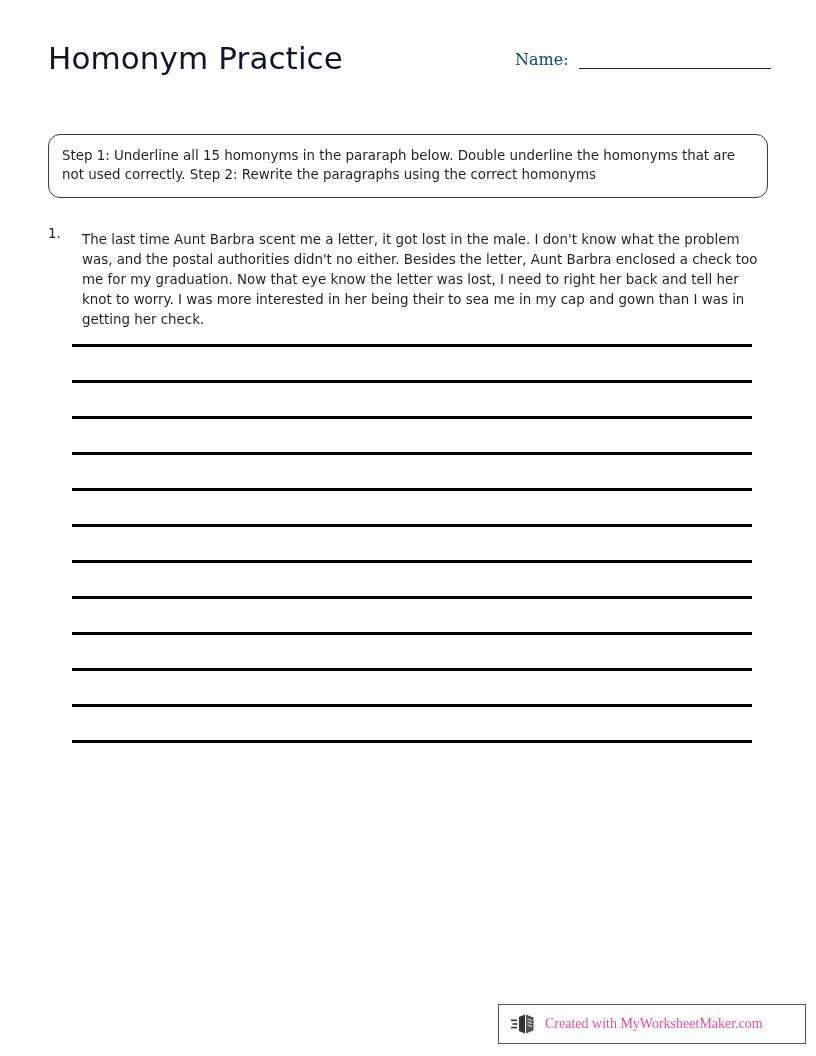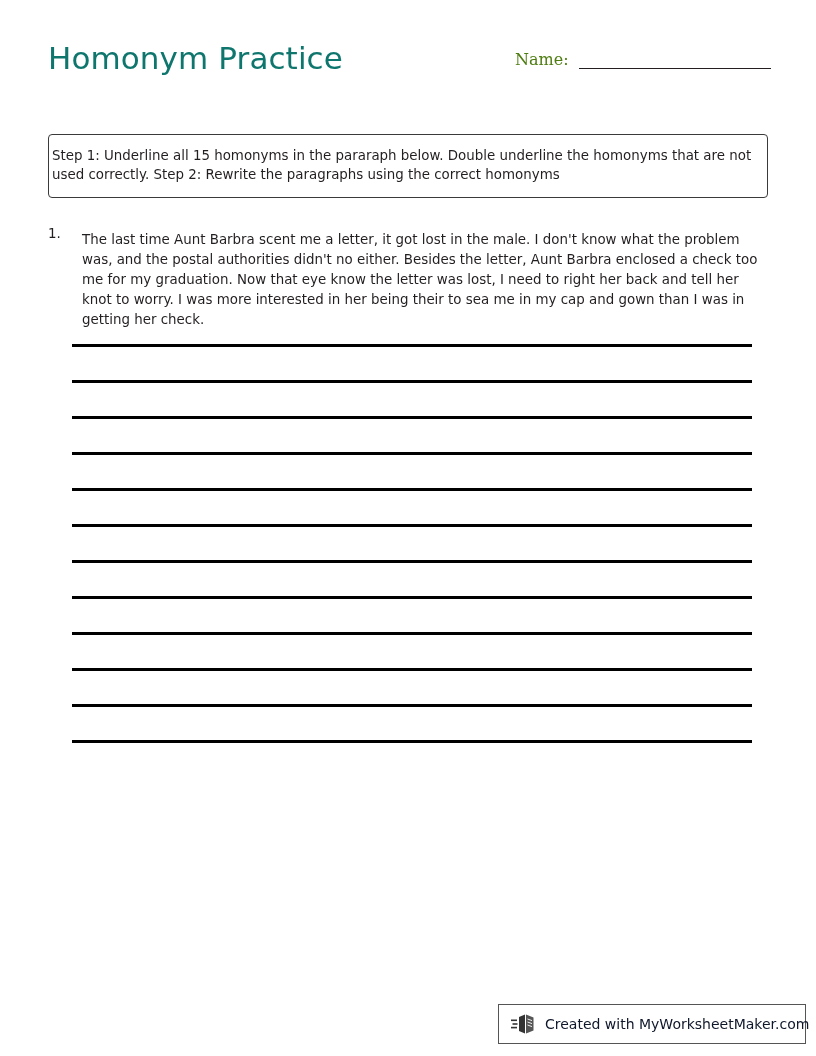--- a/index.html
+++ b/index.html
@@ -29,57 +29,57 @@
     top: 40px;
     height: 56px;
   }
   .worksheet-title {
     position: absolute;
     left: 48px;
     top: 0;
     font-size: 31px;
     font-weight: 400;
     letter-spacing: 0.1px;
-    color: #0f766e;
+    color: #0f172a;
     font-family: "DejaVu Sans", sans-serif;
     white-space: nowrap;
   }
   .name-group {
     position: absolute;
     left: 515px;
     top: 12px;
     display: flex;
     align-items: flex-end;
     gap: 10px;
   }
   .name-label {
     font-family: "DejaVu Serif", serif;
     font-size: 16px;
-    color: #4d7c0f;
+    color: #0c4a6e;
     line-height: 1;
     padding-bottom: 2px;
   }
   .name-rule {
     display: block;
     width: 192px;
     height: 0;
     border-bottom: 1.6px solid #231f20;
     margin-bottom: 1px;
   }
 
   
   .instruction-box {
     position: absolute;
     left: 48px;
     top: 134px;
     width: 720px;
     box-sizing: border-box;
     border: 1.3px solid #3a3a3a;
-    border-radius: 4px;
-    padding: 11px 13px 12px 3px;
+    border-radius: 12px;
+    padding: 11px 13px 12px 13px;
     background: #ffffff;
   }
   .instruction-text {
     font-size: 13.4px;
     line-height: 1.45;
     color: #231f20;
     margin: 0;
   }
 
   
@@ -139,22 +139,23 @@
     padding: 0 12px;
   }
   .footer-icon {
     flex: 0 0 auto;
     width: 26px;
     height: 22px;
     display: block;
   }
   .footer-text {
     font-size: 14px;
-    color: #0f172a;
+    color: #ec4899;
     white-space: nowrap;
+    font-family: Liberation Serif, serif;
   }
 </style>
 </head>
 <body>
 
 <div class="page">
 
   <div class="header">
     <div class="worksheet-title">Homonym Practice</div>
 

